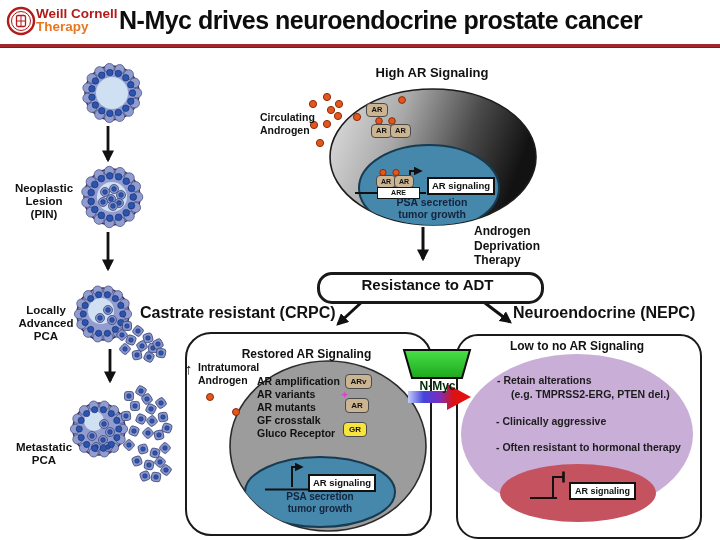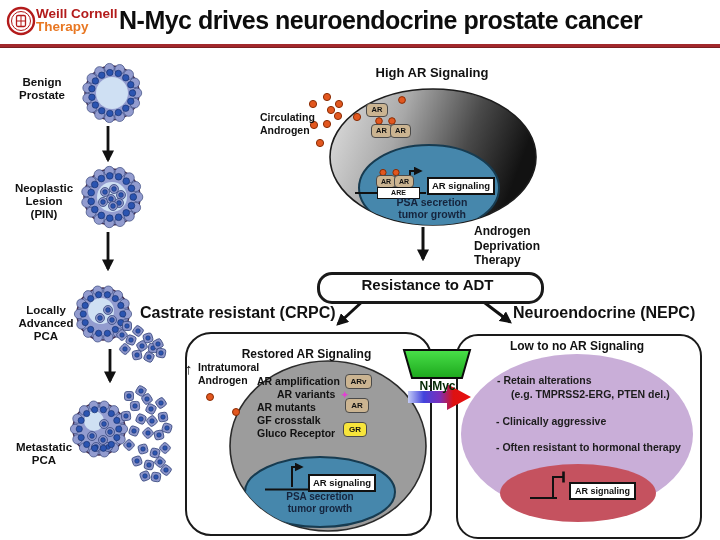--- a/index.html
+++ b/index.html
@@ -365,22 +365,20 @@
       <ellipse cx="578" cy="493" rx="78" ry="29" fill="#c5525f"></ellipse>
       <line x1="530" y1="498" x2="557" y2="498" stroke="#111" stroke-width="2"></line>
       <path d="M553,498 L553,477 L563,477" fill="none" stroke="#111" stroke-width="2"></path>
       <line x1="563.5" y1="471.5" x2="563.5" y2="482.5" stroke="#111" stroke-width="2.6"></line>
     </g>
 
     <polygon points="404,350 470,350 462,378 412,378" fill="url(#greenGrad)" stroke="#0c0c0c" stroke-width="2"></polygon>
     <path d="M408,391 L447,391 L447,384 L471,397 L447,410 L447,403 L408,403 Z" fill="url(#blueRed)"></path>
   </svg>
 
-  <div class="abs txt ctr z4" style="left:10px;top:76px;width:64px;font-size:11.5px;line-height:13px;">Benign
-Prostate</div>
   <div class="abs txt ctr z4" style="left:8px;top:182px;width:72px;font-size:11.5px;line-height:13px;">Neoplastic
 Lesion
 (PIN)</div>
   <div class="abs txt ctr z4" style="left:12px;top:304px;width:68px;font-size:11.5px;line-height:13px;">Locally
 Advanced
 PCA</div>
   <div class="abs txt ctr z4" style="left:8px;top:441px;width:72px;font-size:11.5px;line-height:13px;">Metastatic
 PCA</div>
 
   <div class="abs txt ctr z4" style="left:352px;top:65px;width:160px;font-size:13px;">High AR Signaling</div>
@@ -401,21 +399,21 @@
 Therapy</div>
   <div class="abs txt ctr z4" style="left:317px;top:276px;width:221px;font-size:15px;">Resistance to ADT</div>
   <div class="abs txt z4" style="left:513px;top:304px;font-size:16px;">Neuroendocrine (NEPC)</div>
   <div class="abs txt z4" style="left:140px;top:304px;font-size:16px;">Castrate resistant (CRPC)</div>
 
   <div class="abs txt ctr z4" style="left:185px;top:337px;width:243px;font-size:12px;margin-top:10px;">Restored AR Signaling</div>
   <div class="abs txt z4" style="left:185px;top:360px;font-size:15px;">↑</div>
   <div class="abs txt z4" style="left:198px;top:361px;font-size:10.5px;line-height:12.5px;">Intratumoral
 Androgen</div>
   <div class="abs txt z4" style="left:257px;top:375px;font-size:10.5px;">AR amplification</div>
-  <div class="abs txt z4" style="left:257px;top:388px;font-size:10.5px;margin-left:20px;">AR variants</div>
+  <div class="abs txt z4" style="left:257px;top:388px;font-size:10.5px;">AR variants</div>
   <div class="abs txt z4" style="left:257px;top:401px;font-size:10.5px;">AR mutants</div>
   <div class="abs txt z4" style="left:257px;top:414px;font-size:10.5px;">GF crosstalk</div>
   <div class="abs txt z4" style="left:257px;top:427px;font-size:10.5px;">Gluco Receptor</div>
   <div class="badge" style="left:345px;top:374px;width:25px;height:13px;font-size:8px;line-height:13px;">ARv</div>
   <div class="abs z4" style="left:341px;top:390px;font-size:9px;color:#e33fd4;font-weight:bold;">✦</div>
   <div class="badge" style="left:345px;top:398px;width:22px;height:13px;font-size:8px;line-height:13px;">AR</div>
   <div class="badge" style="left:343px;top:422px;width:22px;height:13px;font-size:8px;line-height:13px;background:#f7e53b;">GR</div>
   <div class="wbox" style="left:308px;top:474px;width:64px;height:14px;font-size:9.5px;line-height:14px;">AR signaling</div>
   <div class="abs txt ctr z4" style="left:258px;top:491px;width:124px;font-size:10px;line-height:11.5px;color:#15243d;">PSA secretion
 tumor growth</div>

